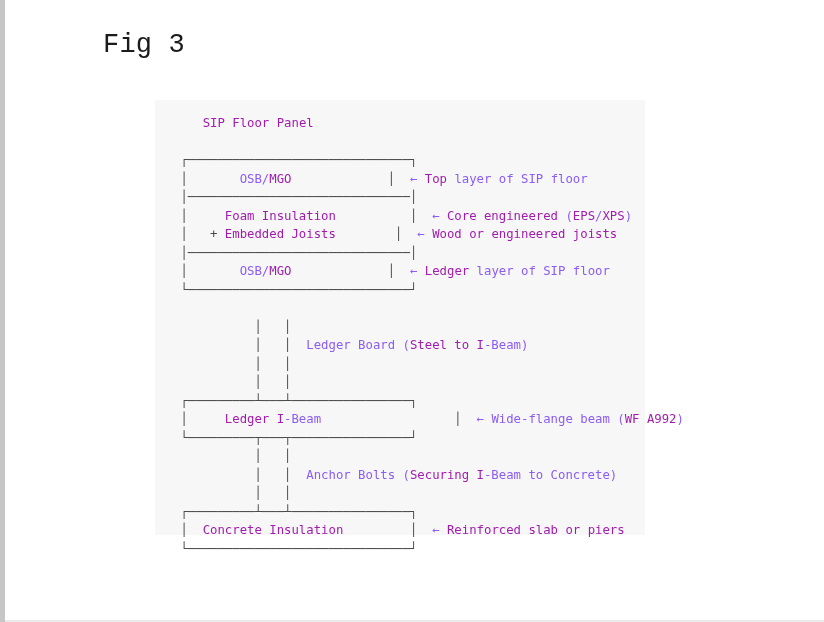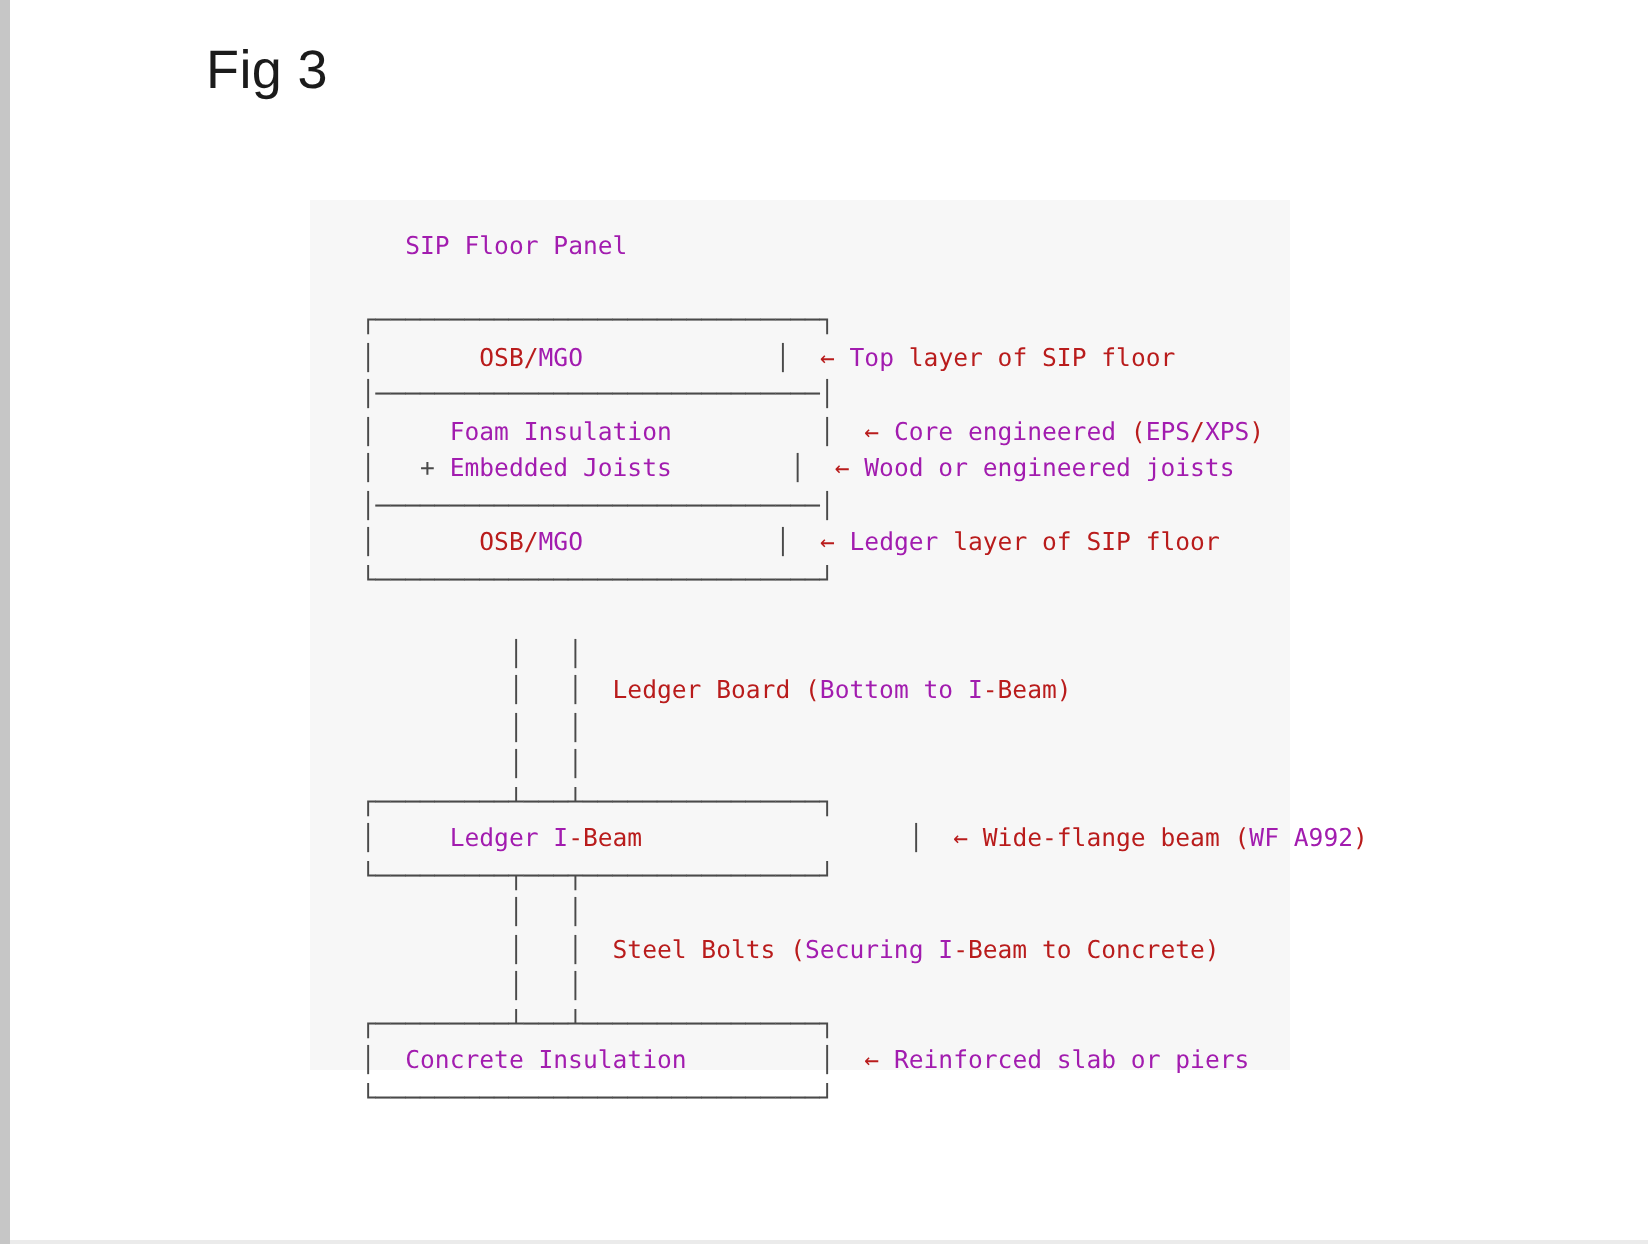--- a/index.html
+++ b/index.html
@@ -27,22 +27,22 @@
   .page-bottom-rule {
     position: absolute;
     left: 5px; bottom: 0;
     width: 819px; height: 2px;
     background: #ebebeb;
   }
 
   .page-title {
     position: absolute;
     left: 103px;
-    top: 20px;
-    font-family: Liberation Sans, sans-serif;
+    top: 30px;
+    font-family: Liberation Mono, monospace;
     font-size: 27px;
     font-weight: 400;
     color: #1b1b1b;
     letter-spacing: 0.2px;
     white-space: pre;
   }
 
   
   .code-panel {
     position: absolute;
@@ -60,21 +60,21 @@
     font-size: 12.3px;
     line-height: 18.5px;
     white-space: pre;
     color: #3a3a3a;
     margin: 0;
     letter-spacing: 0px;
   }
 
   
   .tk-gold  { color: #a21caf; }
-  .tk-dark  { color: #b91c1c; }
+  .tk-dark  { color: #8b5cf6; }
   .tk-rule  { color: #4a4a4a; }
 </style>
 </head>
 <body>
 
 <div class="page-gutter-left"></div>
 <div class="page-bottom-rule"></div>
 
 <div class="page-title">Fig 3</div>
 
@@ -84,25 +84,25 @@
 <span><span class="tk-rule"> ┌──────────────────────────────┐</span></span>
 <span><span class="tk-rule"> │       </span><span class="tk-dark">OSB</span><span class="tk-dark">/</span><span class="tk-gold">MGO</span><span class="tk-rule">             │</span><span class="tk-dark">  ← </span><span class="tk-gold">Top</span><span class="tk-dark"> layer of SIP floor</span></span>
 <span><span class="tk-rule"> │──────────────────────────────│</span></span>
 <span><span class="tk-rule"> │     </span><span class="tk-gold">Foam Insulation</span><span class="tk-rule">          │</span><span class="tk-dark">  ← </span><span class="tk-gold">Core engineered</span><span class="tk-dark"> (</span><span class="tk-gold">EPS</span><span class="tk-dark">/</span><span class="tk-gold">XPS</span><span class="tk-dark">)</span></span>
 <span><span class="tk-rule"> │   + </span><span class="tk-gold">Embedded Joists</span><span class="tk-rule">        │</span><span class="tk-dark">  ← </span><span class="tk-gold">Wood or engineered joists</span></span>
 <span><span class="tk-rule"> │──────────────────────────────│</span></span>
 <span><span class="tk-rule"> │       </span><span class="tk-dark">OSB</span><span class="tk-dark">/</span><span class="tk-gold">MGO</span><span class="tk-rule">             │</span><span class="tk-dark">  ← </span><span class="tk-gold">Ledger</span><span class="tk-dark"> layer of SIP floor</span></span>
 <span><span class="tk-rule"> └──────────────────────────────┘</span></span>
 <span><span class="tk-dark"> </span></span>
 <span><span class="tk-rule">           │   │</span></span>
-<span><span class="tk-rule">           │   │  </span><span class="tk-dark">Ledger Board</span><span class="tk-dark"> (</span><span class="tk-gold">Bottom to I</span><span class="tk-dark">-Beam</span><span class="tk-dark">)</span></span>
+<span><span class="tk-rule">           │   │  </span><span class="tk-dark">Ledger Board</span><span class="tk-dark"> (</span><span class="tk-gold">Steel to I</span><span class="tk-dark">-Beam</span><span class="tk-dark">)</span></span>
 <span><span class="tk-rule">           │   │</span></span>
 <span><span class="tk-rule">           │   │</span></span>
 <span><span class="tk-rule"> ┌─────────┴───┴────────────────┐</span></span>
 <span><span class="tk-rule"> │     </span><span class="tk-gold">Ledger I</span><span class="tk-dark">-Beam</span><span class="tk-rule">                  │</span><span class="tk-dark">  ← </span><span class="tk-dark">Wide-flange beam</span><span class="tk-dark"> (</span><span class="tk-gold">WF A992</span><span class="tk-dark">)</span></span>
 <span><span class="tk-rule"> └─────────┬───┬────────────────┘</span></span>
 <span><span class="tk-rule">           │   │</span></span>
-<span><span class="tk-rule">           │   │  </span><span class="tk-dark">Steel Bolts</span><span class="tk-dark"> (</span><span class="tk-gold">Securing I</span><span class="tk-dark">-Beam to Concrete</span><span class="tk-dark">)</span></span>
+<span><span class="tk-rule">           │   │  </span><span class="tk-dark">Anchor Bolts</span><span class="tk-dark"> (</span><span class="tk-gold">Securing I</span><span class="tk-dark">-Beam to Concrete</span><span class="tk-dark">)</span></span>
 <span><span class="tk-rule">           │   │</span></span>
 <span><span class="tk-rule"> ┌─────────┴───┴────────────────┐</span></span>
 <span><span class="tk-rule"> │  </span><span class="tk-gold">Concrete Insulation</span><span class="tk-rule">         │</span><span class="tk-dark">  ← </span><span class="tk-gold">Reinforced slab or piers</span></span>
 <span><span class="tk-rule"> └──────────────────────────────┘</span></span></pre>
 </div>
 
 </body></html>

